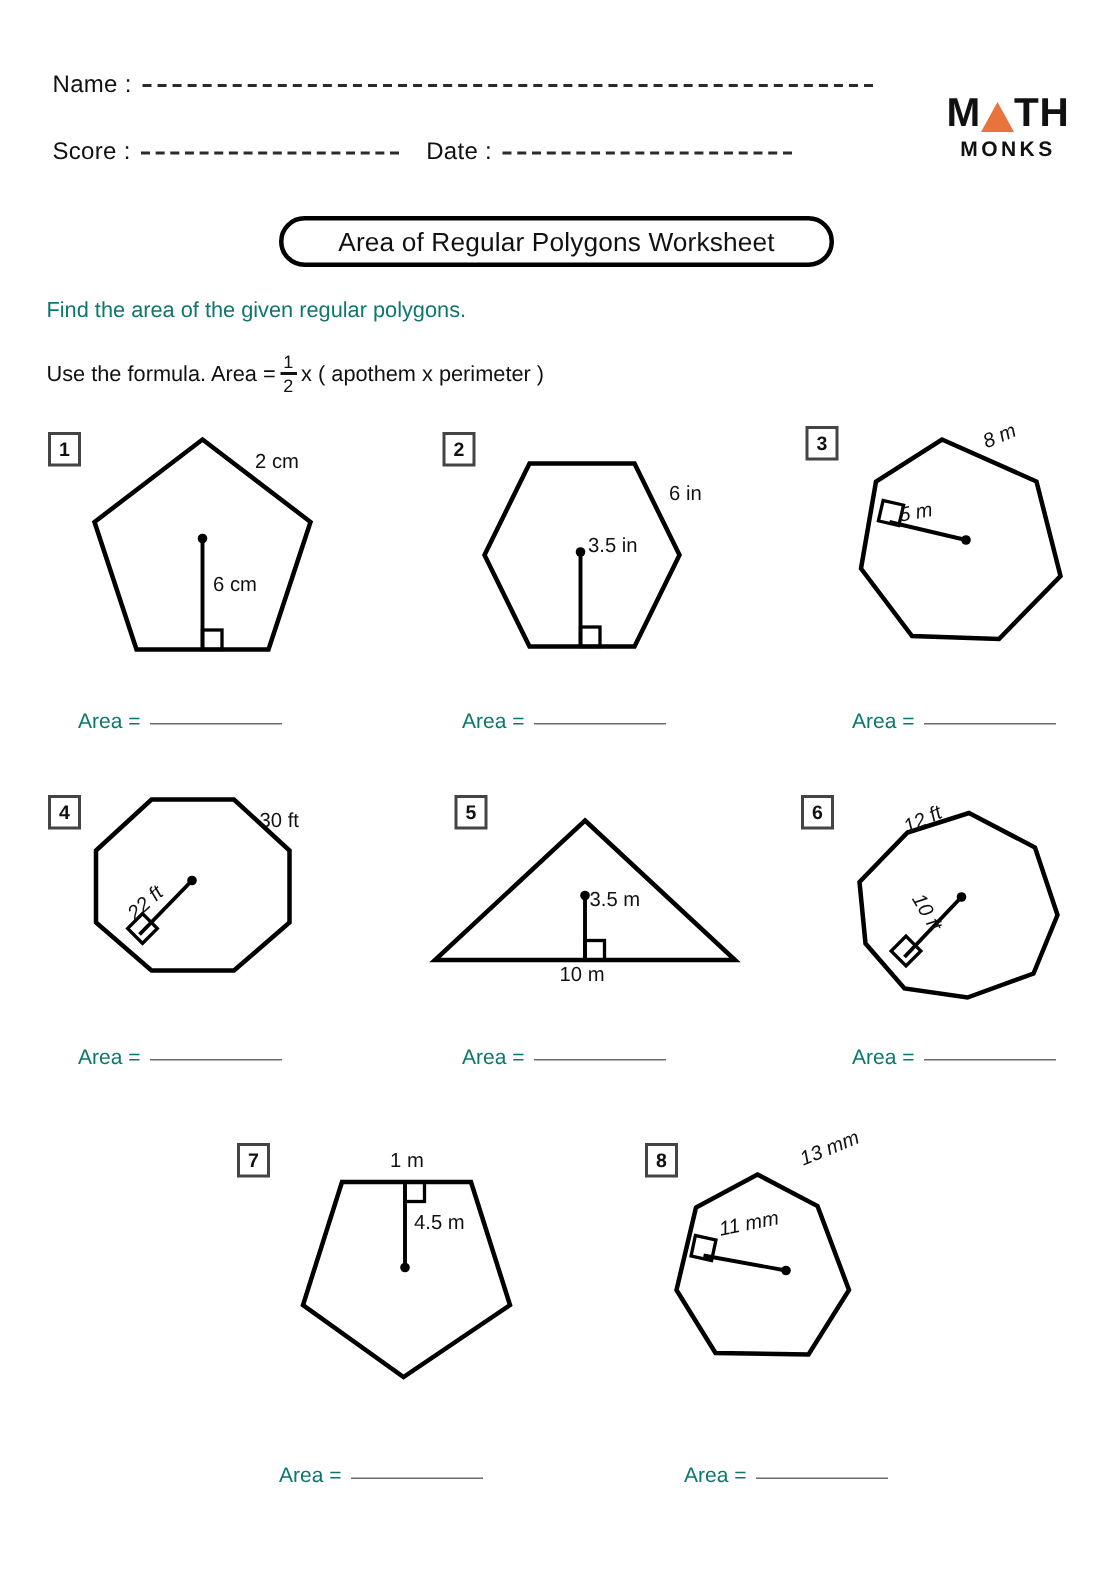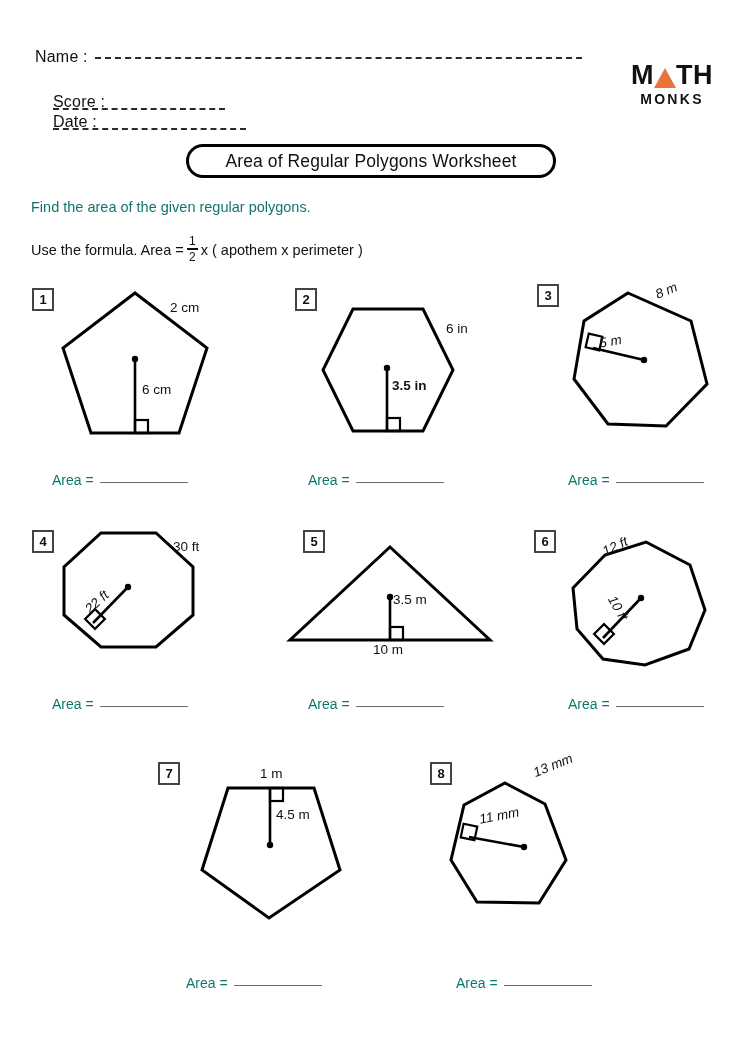--- a/index.html
+++ b/index.html
@@ -23,21 +23,21 @@
   .dash-line {
     display: inline-block;
     border-bottom: 2px dashed #2a2a2a;
     height: 1px;
     position: relative;
     top: -3px;
     margin-left: 7px;
   }
 
   #row-name { left: 35px; top: 48px; }
-  #row-score { left: 35px; top: 93px; flex-direction: column; }
+  #row-score { left: 35px; top: 93px; }
 
   #name-line { width: 487px; }
   #score-line { width: 172px; }
   #date-line { width: 193px; }
   #date-label { margin-left: 18px; }
 
   
   #logo { position: absolute; right: 22px; top: 62px; width: 96px; text-align: center; }
   #logo-math {
     font-size: 27px; font-weight: bold; letter-spacing: .5px;
@@ -175,21 +175,21 @@
   <div class="numbox" style="left:295px; top:288px;">2</div>
   <div class="fig" style="left:318px; top:300px;">
     <svg width="140" height="140" viewBox="0 0 140 140">
       <polygon class="edge" points="35,9 105,9 135,70 105,131 35,131 5,70"></polygon>
       <line class="apo" x1="69" y1="68" x2="69" y2="131"></line>
       <circle class="dot" cx="69" cy="68" r="3.2"></circle>
       <rect class="sq" x="69" y="118" width="13" height="13"></rect>
     </svg>
   </div>
   <div class="dim" style="left:446px; top:321px;">6 in</div>
-  <div class="dim" style="left:392px; top:378px;font-weight:bold;">3.5 in</div>
+  <div class="dim" style="left:392px; top:356px;">3.5 in</div>
   <div class="answer" style="left:308px; top:472px;">
     <span>Area =</span>
     <span class="ans-line"></span>
   </div>
 </div>
 
 <div class="prob">
   <div class="numbox" style="left:537px; top:284px;">3</div>
   <div class="fig" style="left:560px; top:280px;">
     <svg width="160" height="160" viewBox="0 0 160 160">

